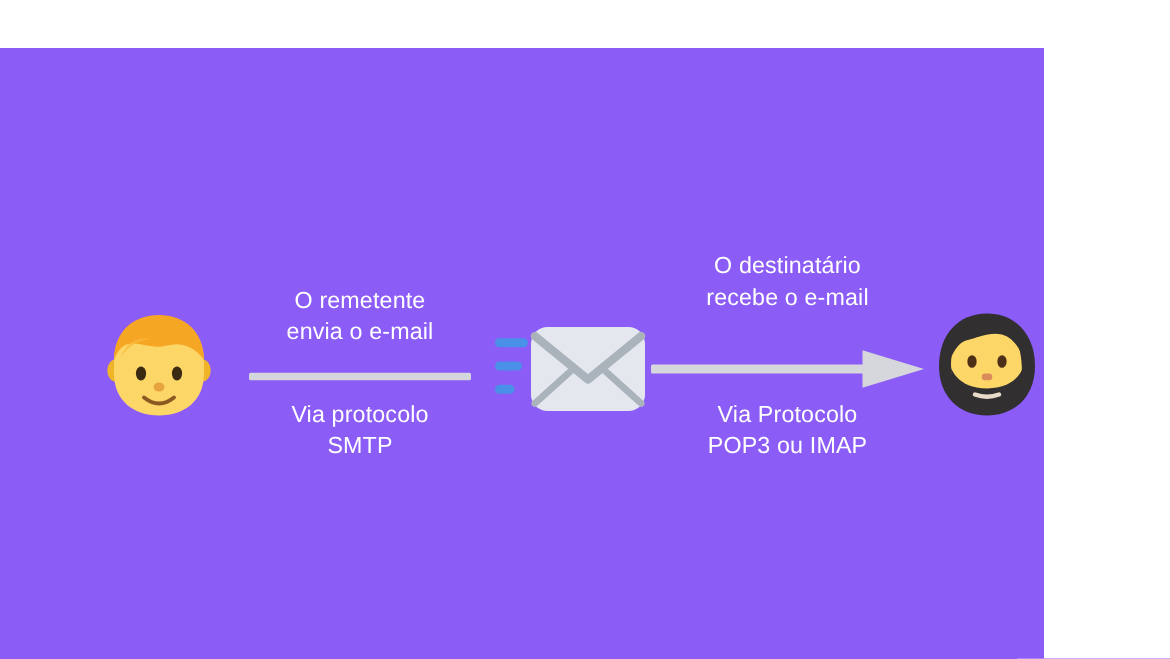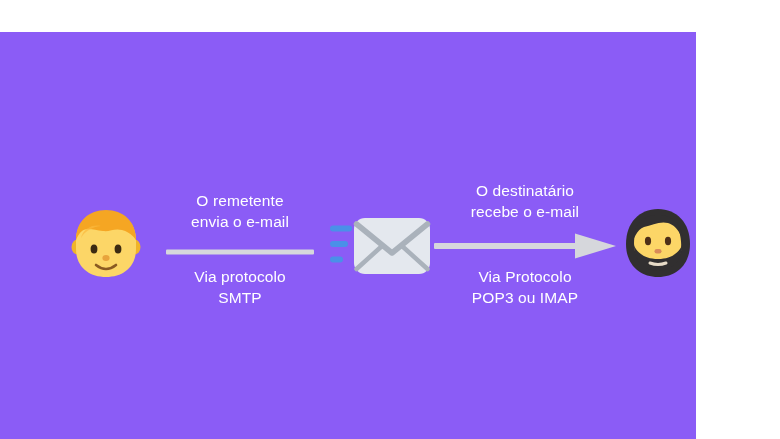--- a/index.html
+++ b/index.html
@@ -64,21 +64,21 @@
     line-height: 21px;
     text-align: center;
     letter-spacing: 0.1px;
     white-space: pre-line;
   }
   .caption-above { }
   .caption-below { }
 
   #sender-caption-above    { left: 160px; top: 158px; width: 160px; }
   #sender-caption-below    { left: 160px; top: 234px; width: 160px; }
-  #recipient-caption-above { left: 430px; top: 148px; width: 190px; }
+  #recipient-caption-above { left: 430px; top: 135px; width: 190px; }
   #recipient-caption-below { left: 430px; top: 234px; width: 190px; }
 </style>
 </head>
 <body>
 
 <div id="slide">
 
   <div class="avatar" id="sender-avatar">
     <svg viewBox="0 0 72 72" width="72" height="72">
 

